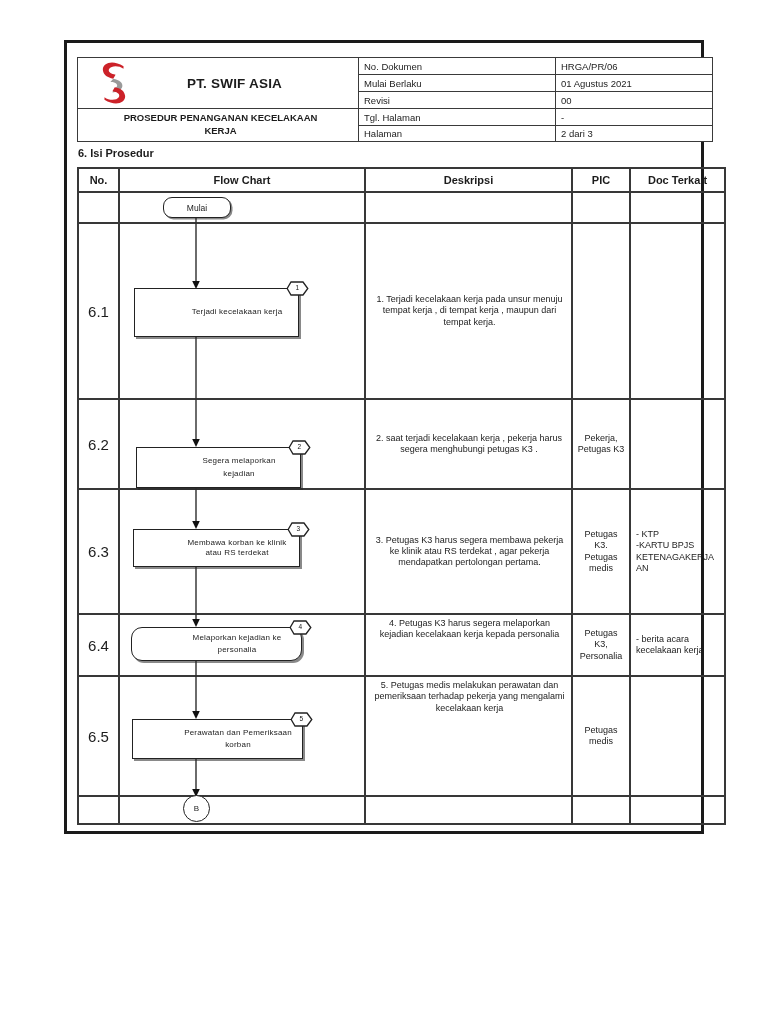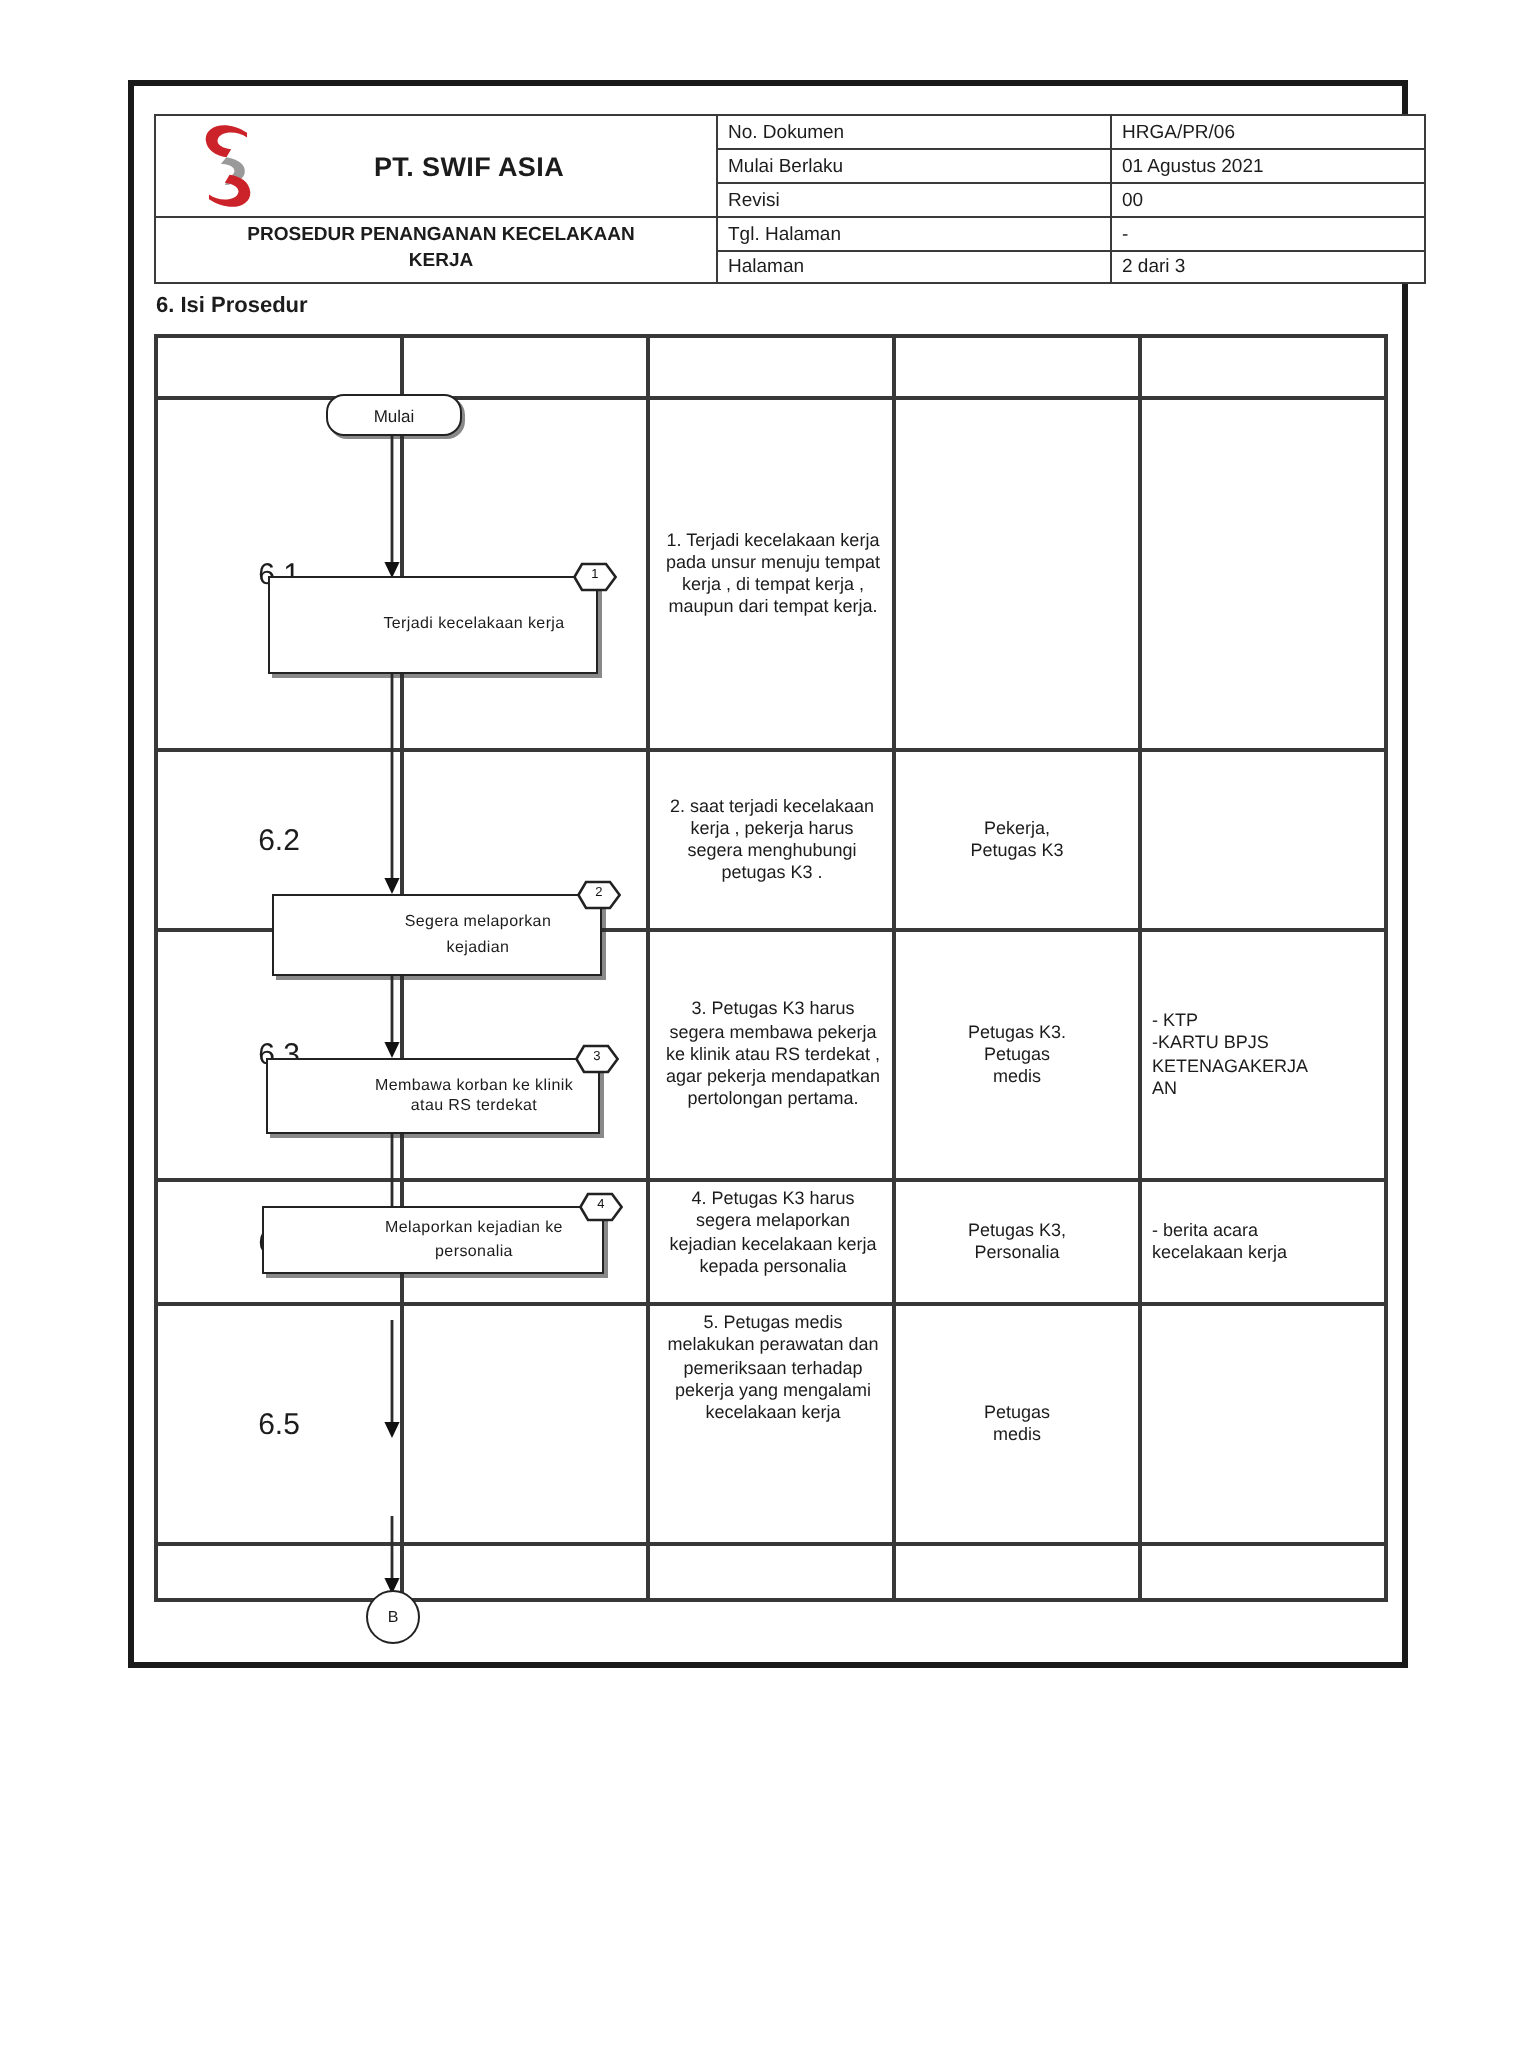--- a/index.html
+++ b/index.html
@@ -70,21 +70,21 @@
   }
   .fc-box{
     position:absolute;background:#fff;border:1.6px solid #222;
     box-shadow:2px 2px 0 rgba(40,40,40,.55);
     display:flex;align-items:center;justify-content:center;text-align:center;
     font-size:8px;line-height:1.6;white-space:pre-line;letter-spacing:.2px;padding-left:41px;
   }
   .fc-box1{left:134px;top:288px;width:122px;height:47px;}
   .fc-box2{left:136px;top:447px;width:122px;height:39px;}
   .fc-box3{left:133px;top:529px;width:124px;height:36px;line-height:1.3;}
-  .fc-box4{left:131px;top:603px;width:128px;height:32px;line-height:1.55;}
+  .fc-box4{left:131px;top:627px;width:128px;height:32px;line-height:1.55;border-radius:11px;}
   .fc-box5{left:132px;top:719px;width:128px;height:38px;line-height:1.55;}
   .badge{position:absolute;right:-11px;top:-8px;width:23px;height:15px;}
   .badge svg{position:absolute;left:0;top:0;}
   .badge span{
     position:absolute;left:0;top:0;width:23px;height:14px;
     display:flex;align-items:center;justify-content:center;
     font-size:6.5px;color:#111;
   }
   .connector-b{
     position:absolute;left:183px;top:795px;width:25px;height:25px;
@@ -132,20 +132,27 @@
         <td class="hfield-label">Halaman</td>
         <td class="hfield-value">2 dari 3</td>
       </tr>
     </tbody>
       </table>
 
     <div class="section-heading">6. Isi Prosedur</div>
 
     <table class="main-table">
       <tbody>
+          <tr style="height:24px;">
+        <th class="col-no">No.</th>
+        <th class="col-flow">Flow Chart</th>
+        <th class="col-desc">Deskripsi</th>
+        <th class="col-pic">PIC</th>
+        <th class="col-doc">Doc Terkait</th>
+      </tr>
       <tr style="height:31px;">
         <td></td>
             <td></td>
             <td></td>
             <td></td>
             <td></td>
       </tr>
       <tr style="height:176px;">
         <td class="no-cell">6.1</td>
         <td></td>
@@ -259,18 +266,28 @@
       <span>Melaporkan kejadian ke
 personalia</span>
       <span class="badge">
         <svg width="23" height="15" viewBox="0 0 23 15">
             <polygon points="5,1 17,1 21.8,7.5 17,14 5,14 1.2,7.5" fill="#fff" stroke="#222" stroke-width="1.3"></polygon>
           </svg>
         <span>4</span>
       </span>
     </div>
 
+    <div class="fc-box fc-box5">
+      <span>Perawatan dan Pemeriksaan
+korban</span>
+      <span class="badge">
+        <svg width="23" height="15" viewBox="0 0 23 15">
+            <polygon points="5,1 17,1 21.8,7.5 17,14 5,14 1.2,7.5" fill="#fff" stroke="#222" stroke-width="1.3"></polygon>
+          </svg>
+        <span>5</span>
+      </span>
+    </div>
 
     <div class="connector-b">
       <span>B</span>
     </div>
   </div>
 </div>
 
 </body></html>

